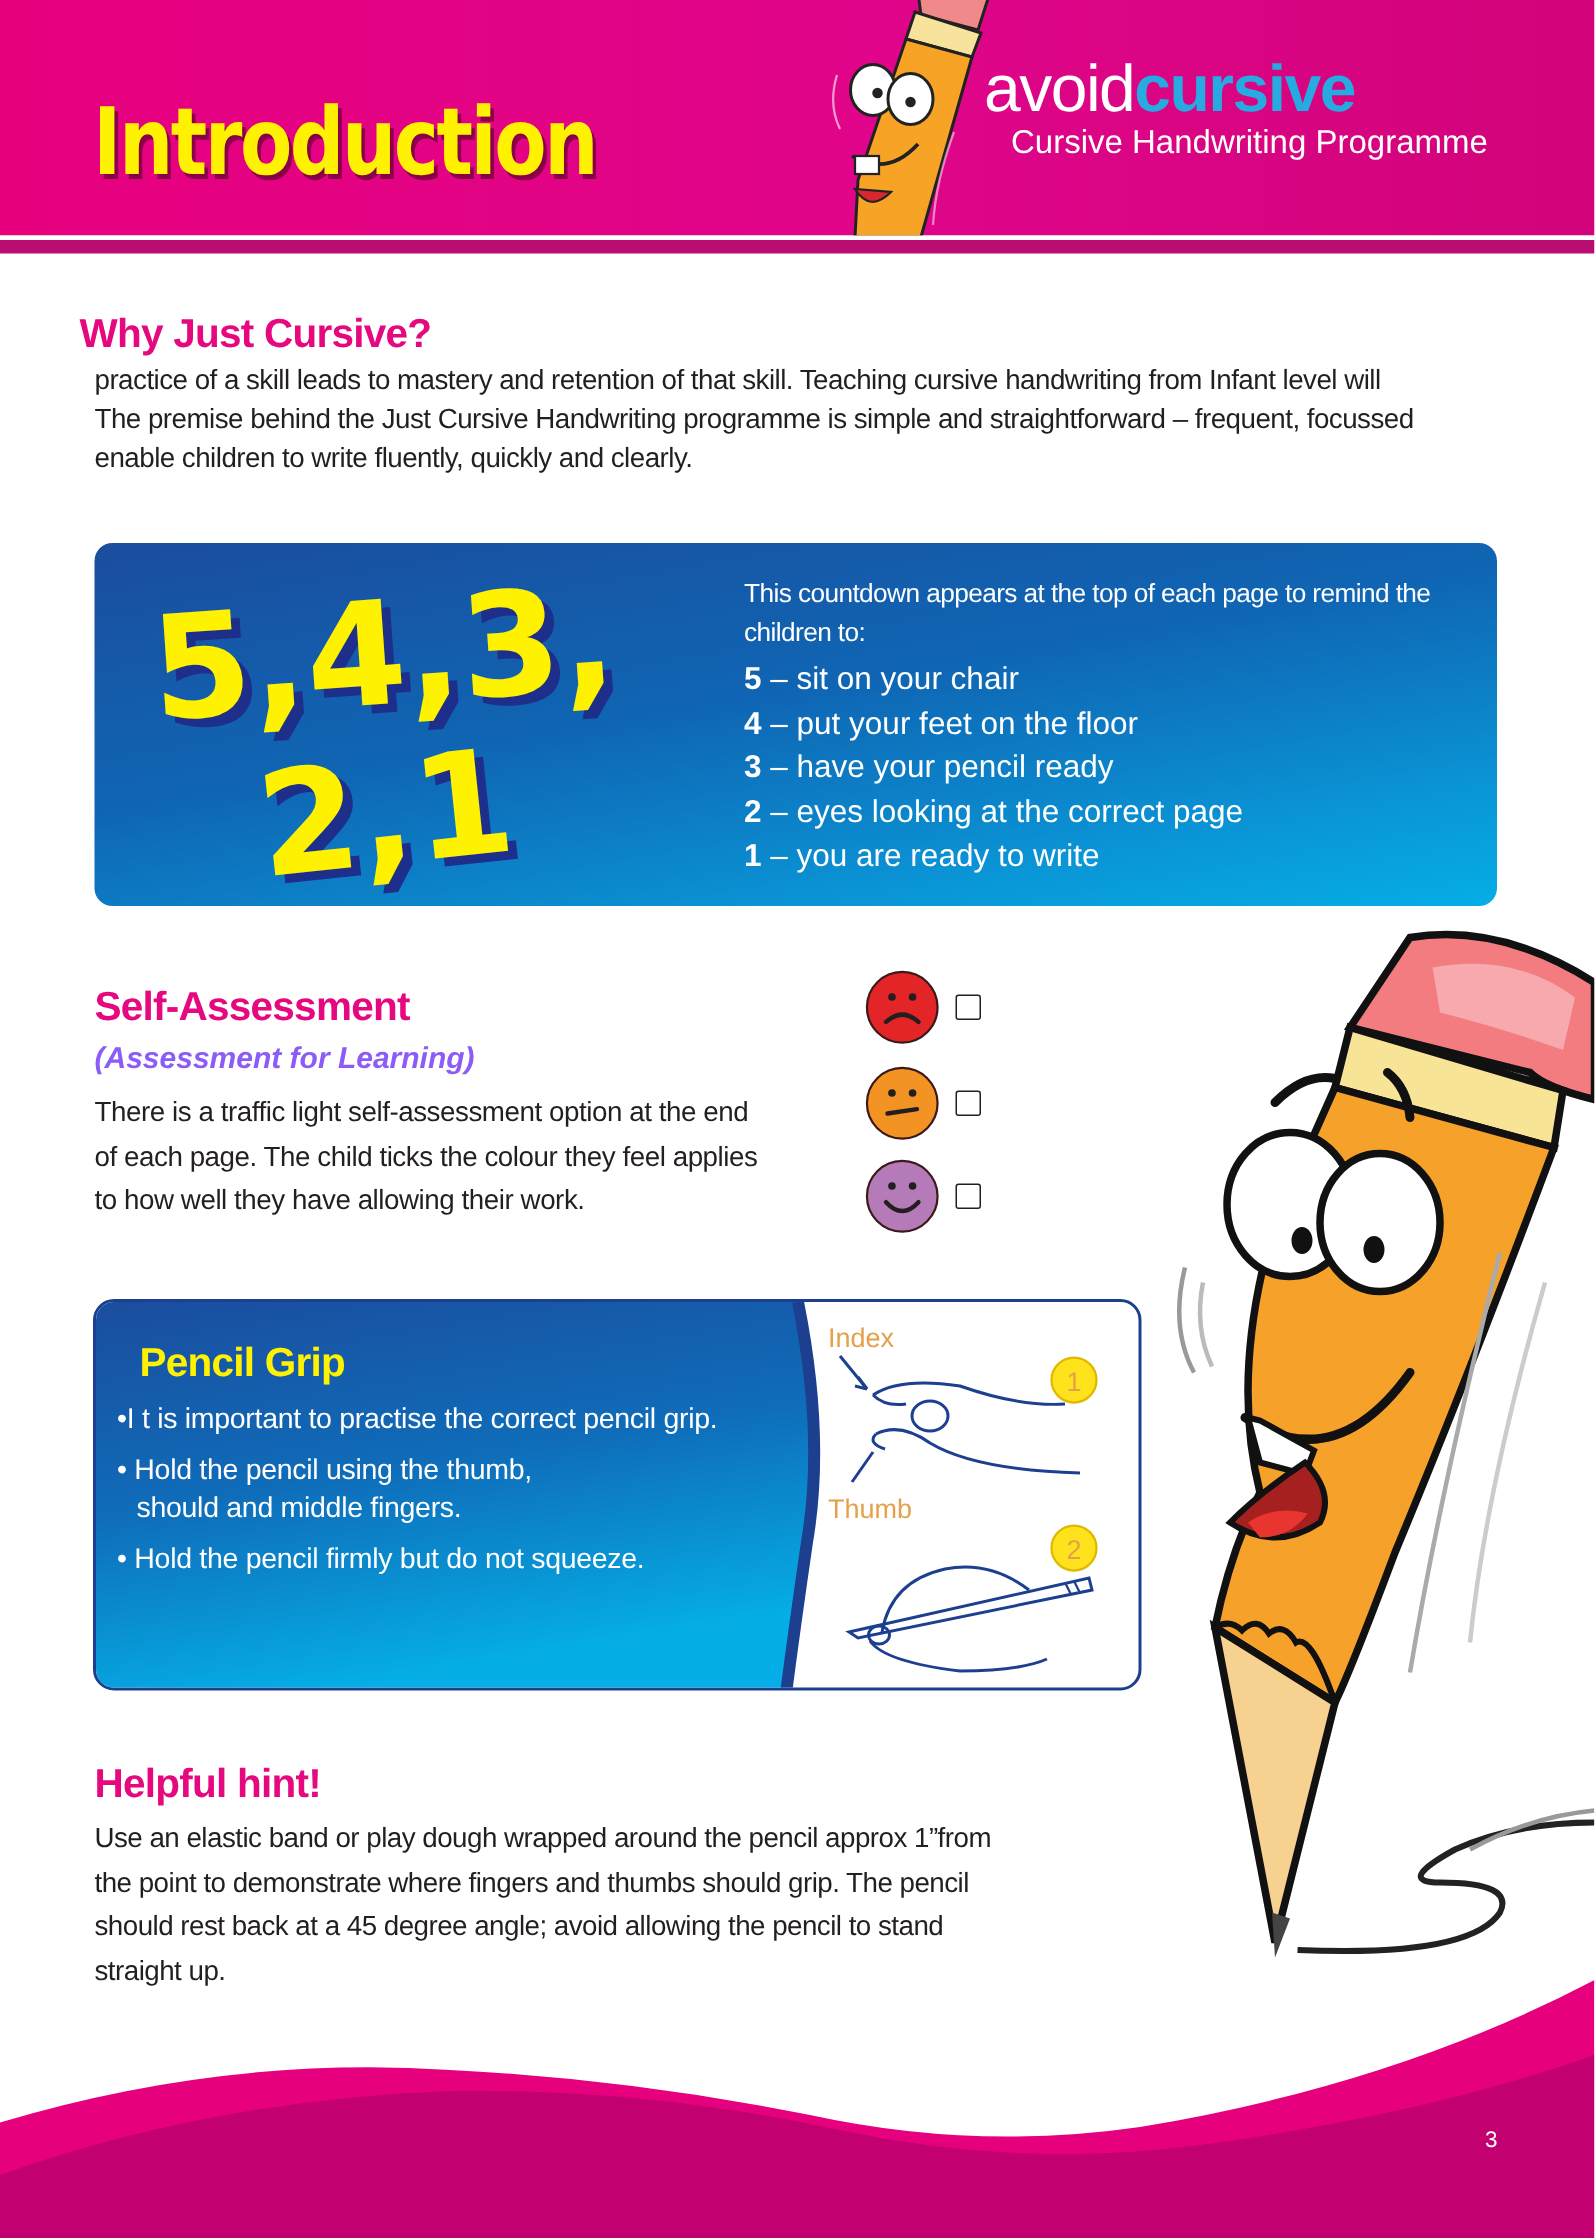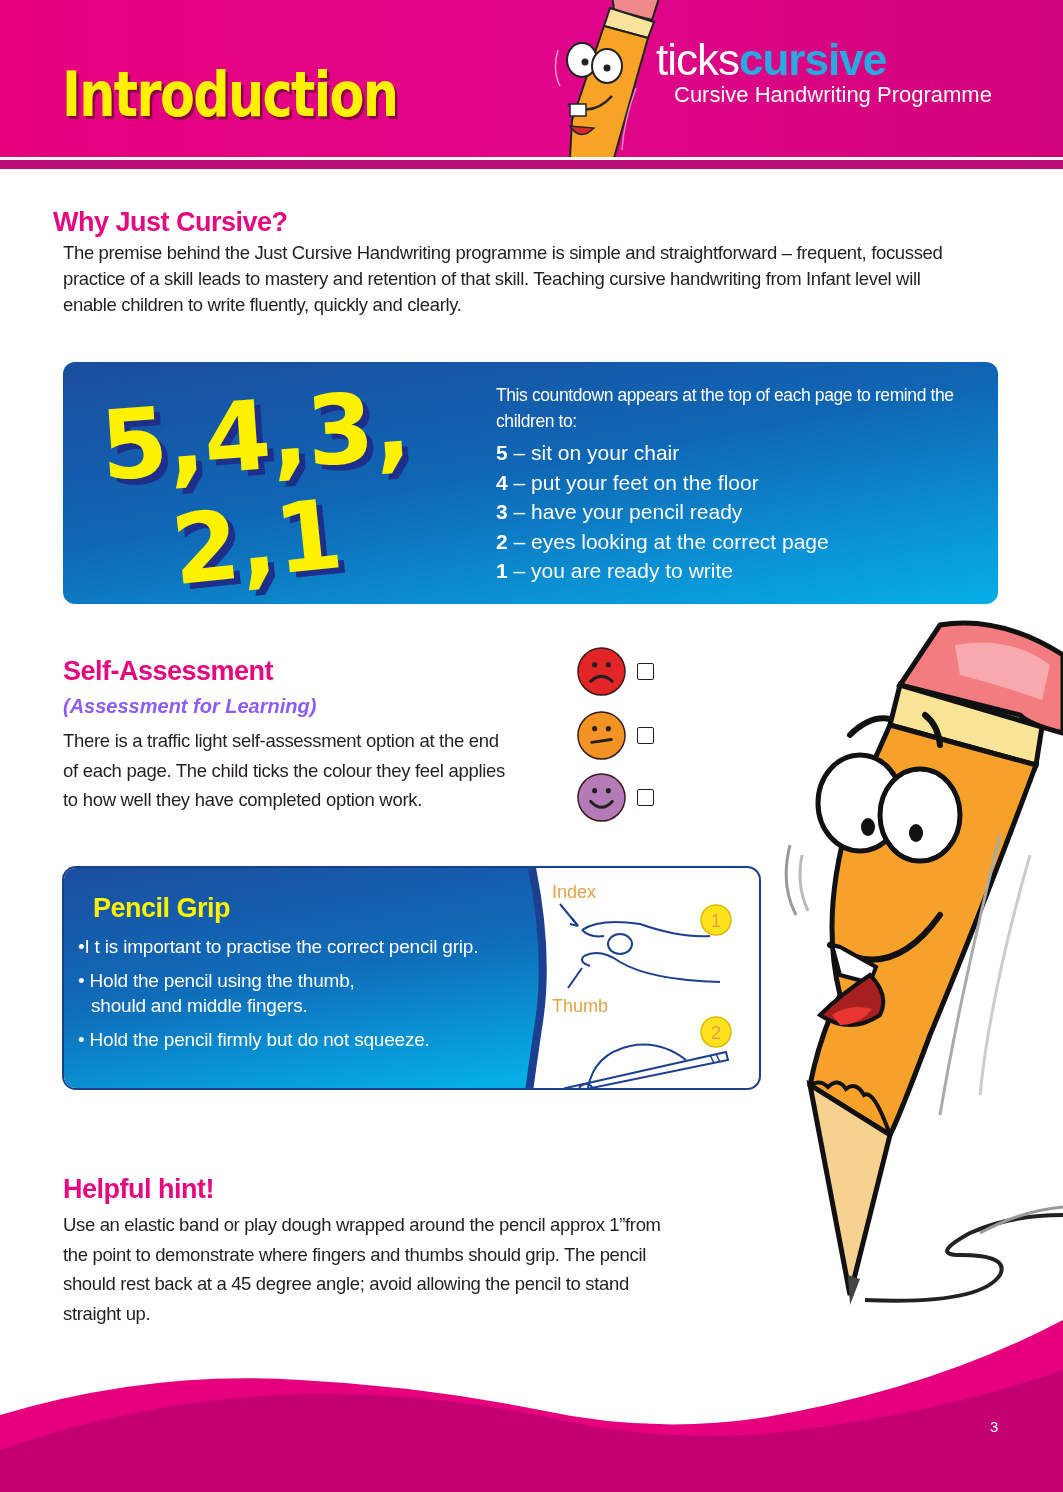--- a/index.html
+++ b/index.html
@@ -35,21 +35,21 @@
   .countdown-step b { font-weight: bold; }
 
   
   .sa-sub { position: absolute; left: 63px; top: 695px; font-size: 20px; font-weight: bold; font-style: italic; color: #8b5cf6; }
   .faces { position: absolute; left: 576px; top: 646px; width: 90px; height: 180px; }
   .face-row { position: absolute; left: 0; display: flex; align-items: center; }
   .face { width: 51px; height: 51px; }
   .tickbox { width: 17px; height: 17px; border: 1.5px solid #231f20; border-radius: 2px; margin-left: 10px; background: #fff; }
 
   
-  .grip { position: absolute; left: 62px; top: 866px; width: 699px; height: 224px; border: 2px solid #1d3f8f;
+  .grip { position: absolute; left: 62px; top: 866px; width: 699px; height: 261px; border: 2px solid #1d3f8f;
     border-radius: 14px; overflow: hidden; background: #ffffff; }
   .grip-blue { position: absolute; left: 0; top: 0; width: 699px; height: 261px; }
   .grip-title { position: absolute; left: 29px; top: 25px; color: #fff200; font-weight: bold; font-size: 27px; letter-spacing: -0.5px; }
   .grip-list { position: absolute; left: 14px; top: 66px; color: #ffffff; font-size: 19px; list-style: none; }
   .grip-list li { line-height: 25px; margin-bottom: 9px; letter-spacing: -0.2px; }
   .grip-illus { position: absolute; left: 466px; top: 0; width: 233px; height: 261px; }
   .lbl-orange { fill: #e5a04a; font-family: "Liberation Sans", sans-serif; font-size: 18px; }
 
   
   .mascot { position: absolute; left: 780px; top: 615px; width: 283px; height: 700px; }
@@ -74,32 +74,32 @@
     <circle cx="55" cy="68" r="3.5" fill="#222"></circle>
     <path d="M16 104 Q40 118 60 96" fill="none" stroke="#222" stroke-width="2.5"></path>
     <rect x="18" y="104" width="16" height="12" fill="#fff" stroke="#222" stroke-width="1.5"></rect>
     <path d="M18 126 Q28 142 42 128 Z" fill="#d8272e" stroke="#222" stroke-width="1.5"></path>
     <path d="M6 50 Q0 70 8 86" fill="none" stroke="#ffffff" stroke-opacity="0.6" stroke-width="1.5"></path>
     <path d="M84 88 Q72 120 70 150" fill="none" stroke="#ffffff" stroke-opacity="0.5" stroke-width="1.5"></path>
   </svg>
 
   <div class="logo">
     <div class="logo-main">
-      <span class="logo-just">ticks</span><span class="logo-cursive">cursive</span>
+      <span class="logo-just">avoid</span><span class="logo-cursive">cursive</span>
     </div>
     <div class="logo-sub">Cursive Handwriting Programme</div>
   </div>
 </div>
 <div class="header-stripe-white"></div>
 <div class="header-stripe-dark"></div>
 
 <div class="section-title" style="left:53px; top:207px;">Why Just Cursive?</div>
 <div class="body-text" style="left:63px; top:240px; width:945px; letter-spacing:-0.35px;">
+  <div>practice of a skill leads to mastery and retention of that skill. Teaching cursive handwriting from Infant level will</div>
   <div>The premise behind the Just Cursive Handwriting programme is simple and straightforward – frequent, focussed</div>
-  <div>practice of a skill leads to mastery and retention of that skill. Teaching cursive handwriting from Infant level will</div>
   <div>enable children to write fluently, quickly and clearly.</div>
 </div>
 
 <div class="countdown">
   <svg class="countdown-graphic" viewBox="0 0 360 228">
     <g font-family="DejaVu Sans, sans-serif" font-weight="bold" font-size="96">
       <text x="16" y="104" fill="#1d2f8a" transform="rotate(-4 180 100)">5,4,3,</text>
       <text x="10" y="98" fill="#fff200" transform="rotate(-4 180 100)">5,4,3,</text>
       <text x="86" y="210" fill="#1d2f8a" transform="rotate(-6 180 180)">2,1</text>
       <text x="80" y="204" fill="#fff200" transform="rotate(-6 180 180)">2,1</text>
@@ -114,21 +114,21 @@
     <div class="countdown-step"><b>2</b><span> – eyes looking at the correct page</span></div>
     <div class="countdown-step"><b>1</b><span> – you are ready to write</span></div>
   </div>
 </div>
 
 <div class="section-title" style="left:63px; top:656px;">Self-Assessment</div>
 <div class="sa-sub">(Assessment for Learning)</div>
 <div class="body-text" style="left:63px; top:726px; width:470px; line-height:29.5px; letter-spacing:-0.3px;">
   <div>There is a traffic light self-assessment option at the end</div>
   <div>of each page. The child ticks the colour they feel applies</div>
-  <div>to how well they have completed option work.</div>
+  <div>to how well they have allowing their work.</div>
 </div>
 
 <div class="faces">
   <div class="face-row" style="top:0;">
     <svg class="face" viewBox="0 0 52 52">
       <circle cx="26" cy="26" r="24" fill="#e42527" stroke="#3b1a1a" stroke-width="1.5"></circle>
       <circle cx="19" cy="19" r="2.6" fill="#231f20"></circle>
         <circle cx="33" cy="19" r="2.6" fill="#231f20"></circle>
       <path d="M15 36 Q26 26 37 36" fill="none" stroke="#231f20" stroke-width="3" stroke-linecap="round"></path>
     </svg>

